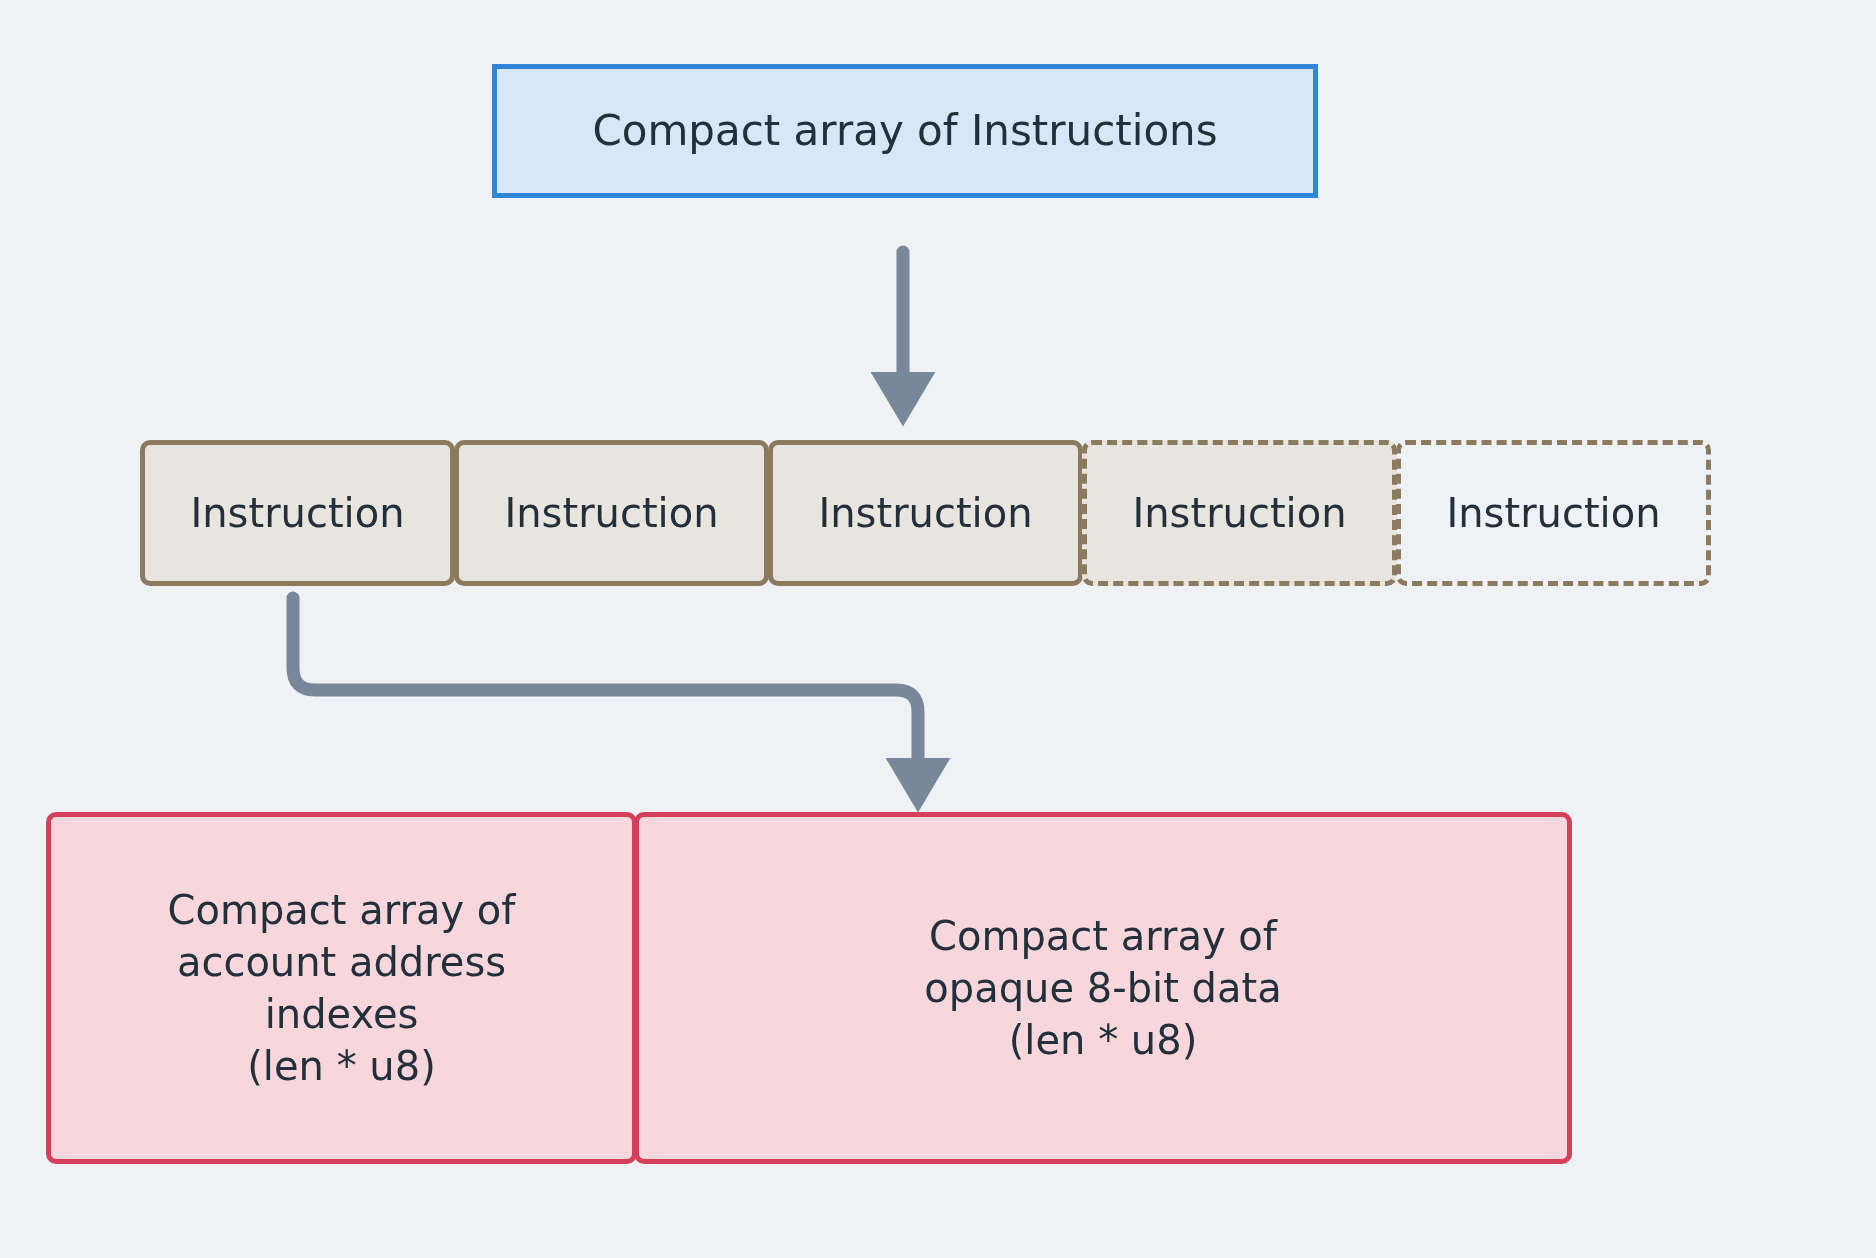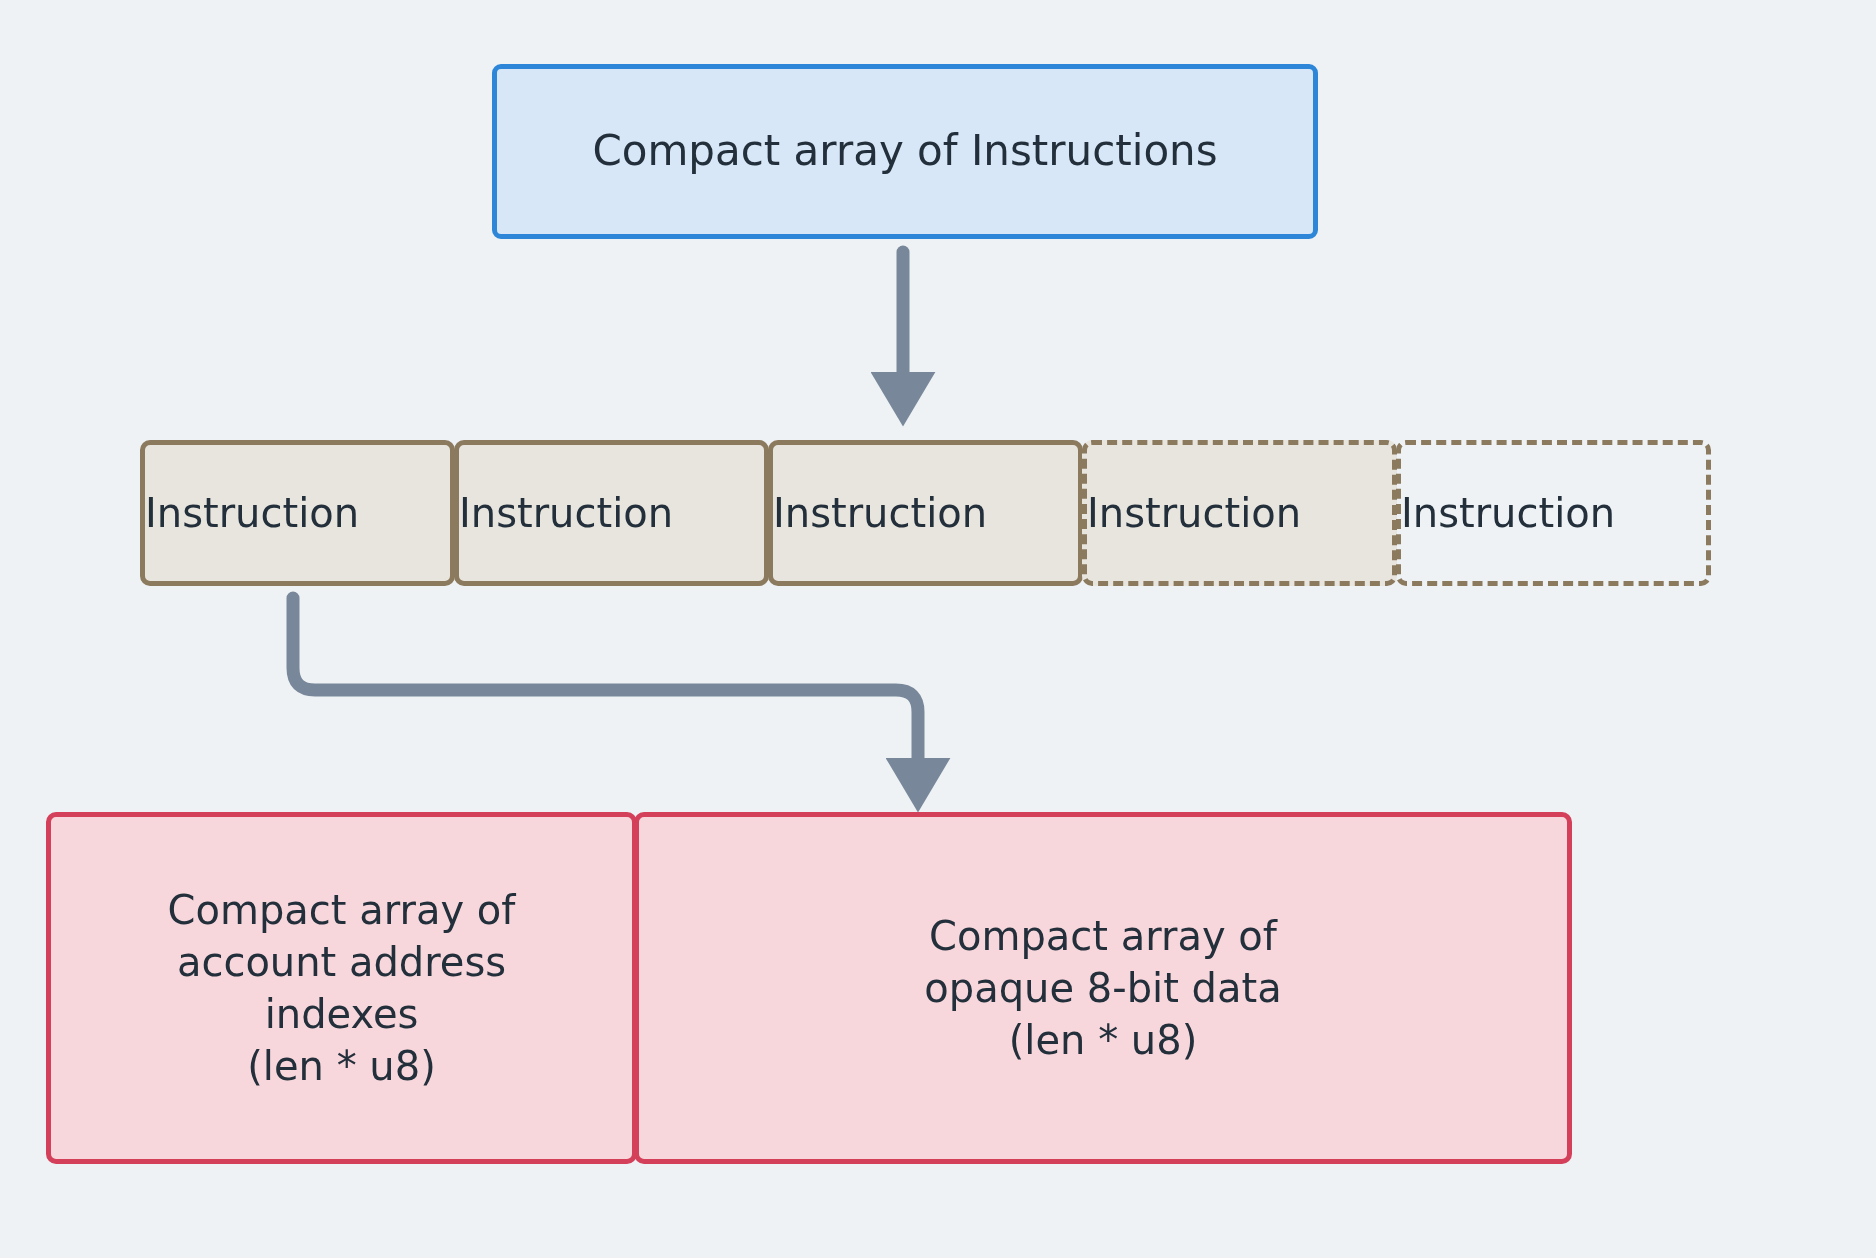--- a/index.html
+++ b/index.html
@@ -27,24 +27,24 @@
     white-space: pre-line;
     pointer-events: none;
   }
 
   
   .top-box {
     position: absolute;
     left: 492px;
     top: 64px;
     width: 826px;
-    height: 175px;
+    height: 134px;
     background: #d7e7f7;
     border: 5px solid #2e86d8;
-    border-radius: 9px;
+    border-radius: 0;
     display: flex;
     align-items: center;
     justify-content: center;
     box-sizing: border-box;
   }
   .top-box .box-label {
     font-size: 42px;
   }
 
   
@@ -55,20 +55,21 @@
     height: 146px;
     display: flex;
     align-items: stretch;
   }
   .instr {
     width: 315px;
     height: 146px;
     box-sizing: border-box;
     display: flex;
     align-items: center;
+    justify-content: center;
     border-radius: 10px;
     margin-right: -1px;
   }
   .instr .box-label {
     font-size: 40px;
   }
   .instr.solid {
     background: #e8e4de;
     border: 5px solid #8c7a5e;
   }

